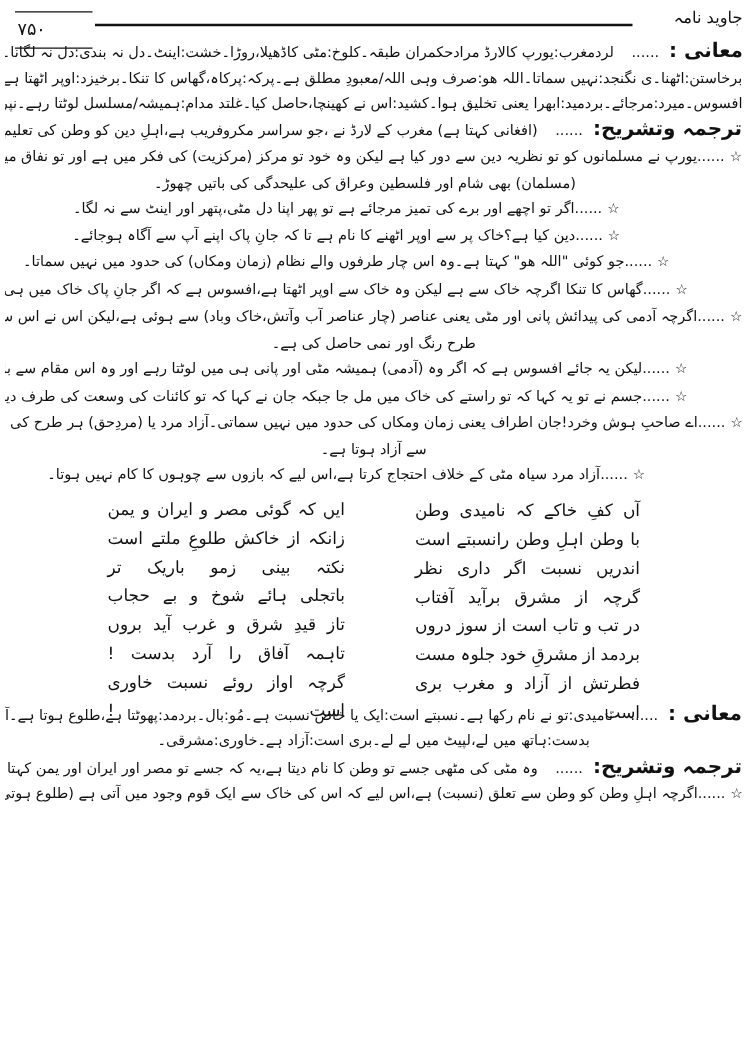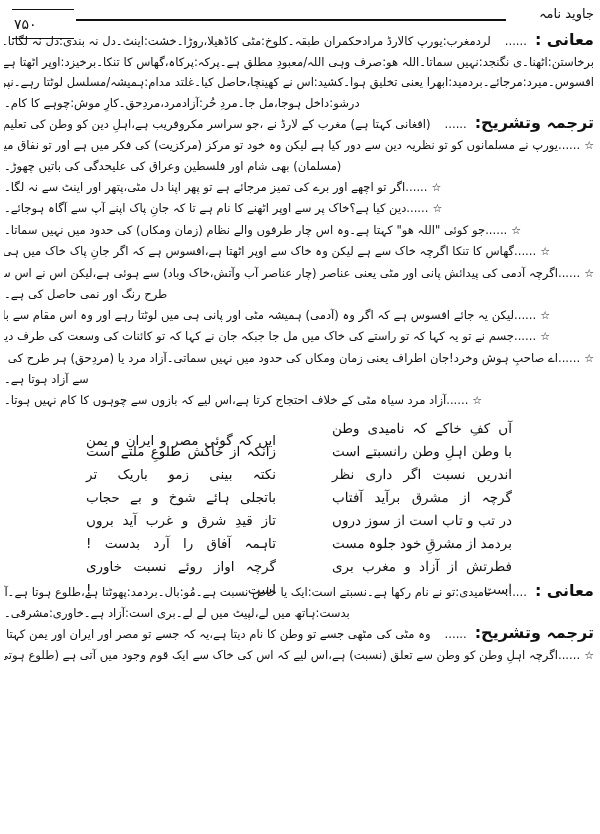--- a/index.html
+++ b/index.html
@@ -11,21 +11,21 @@
   .header { position: absolute; left: 6px; right: 6px; top: 6px; height: 22px; }
   .page-num {
     position: absolute; left: 6px; top: 3px; width: 58px;
     border-top: 1px solid #111; border-bottom: 1px solid #111;
     font-size: 14px; line-height: 16px; padding: 6px 2px; direction: rtl; text-align: left;
   }
   .header-rule { position: absolute; left: 70px; right: 88px; top: 13px; height: 2px; background: #111; }
   .book-title { position: absolute; right: 0; top: 0; font-size: 13px; direction: rtl; }
   .body { position: absolute; left: 4px; right: 6px; top: 30px; direction: rtl; }
   .line {
-    font-size: 11.6px; line-height: 20.5px; white-space: nowrap; text-align: left;
+    font-size: 11.6px; line-height: 20.5px; white-space: nowrap; text-align: center;
     direction: rtl; overflow: hidden;
   }
   .heading { font-weight: bold; font-size: 16px; margin-left: 8px; }
   .dots { margin-left: 14px; }
   .star { margin-left: 4px; font-size: 11px; }
   .indent { padding-right: 14px; }
   .indent2 { padding-right: 44px; }
   .verse {
     position: relative; height: 162px; margin-top: 6px; margin-bottom: 2px;
   }
@@ -43,42 +43,41 @@
     <div class="book-title">جاوید نامہ</div>
   </div>
 
   <div class="body">
 
     <div class="line">
       <span class="heading">معانی :</span><span class="dots">......</span><span>لردمغرب:یورپ کالارڈ مرادحکمران طبقہ۔کلوخ:مٹی کاڈھیلا،روڑا۔خشت:اینٹ۔دل نہ بندی:دل نہ لگانا۔</span>
     </div>
     <div class="line">برخاستن:اٹھنا۔ی نگنجد:نہیں سماتا۔اللہ ھو:صرف وہی اللہ/معبودِ مطلق ہے۔پرکہ:پرکاہ،گھاس کا تنکا۔برخیزد:اوپر اٹھتا ہے۔حیف:</div>
     <div class="line">افسوس۔میرد:مرجائے۔بردمید:ابھرا یعنی تخلیق ہوا۔کشید:اس نے کھینچا،حاصل کیا۔غلتد مدام:ہمیشہ/مسلسل لوٹتا رہے۔نپرد:نہ اڑے۔</div>
-    <div class="line">درشو:داخل ہوجا،مل جا۔مردِ حُر:آزادمرد،مردِحق۔کارِ موش:چوہے کا کام۔</div>
 
     <div class="line">
       <span class="heading">ترجمہ وتشریح:</span><span class="dots">......</span><span>(افغانی کہتا ہے) مغرب کے لارڈ نے ،جو سراسر مکروفریب ہے،اہلِ دین کو وطن کی تعلیم (نیشنلزم) دی ہے۔</span>
     </div>
     <div class="line"><span class="star">☆</span><span>......یورپ نے مسلمانوں کو تو نظریہ دین سے دور کیا ہے لیکن وہ خود تو مرکز (مرکزیت) کی فکر میں ہے اور تو نفاق میں پڑا ہوا ہے۔تو</span></div>
     <div class="line indent">(مسلمان) بھی شام اور فلسطین وعراق کی علیحدگی کی باتیں چھوڑ۔</div>
     <div class="line indent2"><span class="star">☆</span><span>......اگر تو اچھے اور برے کی تمیز مرجائے ہے تو پھر اپنا دل مٹی،پتھر اور اینٹ سے نہ لگا۔</span></div>
     <div class="line indent2"><span class="star">☆</span><span>......دین کیا ہے؟خاک پر سے اوپر اٹھنے کا نام ہے تا کہ جانِ پاک اپنے آپ سے آگاہ ہوجائے۔</span></div>
     <div class="line indent2"><span class="star">☆</span><span>......جو کوئی "اللہ ھو" کہتا ہے۔وہ اس چار طرفوں والے نظام (زمان ومکاں) کی حدود میں نہیں سماتا۔</span></div>
     <div class="line indent2"><span class="star">☆</span><span>......گھاس کا تنکا اگرچہ خاک سے ہے لیکن وہ خاک سے اوپر اٹھتا ہے،افسوس ہے کہ اگر جانِ پاک خاک میں ہی مرجائے۔</span></div>
     <div class="line"><span class="star">☆</span><span>......اگرچہ آدمی کی پیدائش پانی اور مٹی یعنی عناصر (چار عناصر آب وآتش،خاک وباد) سے ہوئی ہے،لیکن اس نے اس سے پھول کی</span></div>
     <div class="line">طرح رنگ اور نمی حاصل کی ہے۔</div>
     <div class="line indent2"><span class="star">☆</span><span>......لیکن یہ جائے افسوس ہے کہ اگر وہ (آدمی) ہمیشہ مٹی اور پانی ہی میں لوٹتا رہے اور وہ اس مقام سے بلند پروازی نہ کرے۔</span></div>
     <div class="line indent2"><span class="star">☆</span><span>......جسم نے تو یہ کہا کہ تو راستے کی خاک میں مل جا جبکہ جان نے کہا کہ تو کائنات کی وسعت کی طرف دیکھ۔</span></div>
     <div class="line"><span class="star">☆</span><span>......اے صاحبِ ہوش وخرد!جان اطراف یعنی زمان ومکاں کی حدود میں نہیں سماتی۔آزاد مرد یا (مردِحق) ہر طرح کی قید وبند</span></div>
     <div class="line">سے آزاد ہوتا ہے۔</div>
     <div class="line indent2"><span class="star">☆</span><span>......آزاد مرد سیاہ مٹی کے خلاف احتجاج کرتا ہے،اس لیے کہ بازوں سے چوہوں کا کام نہیں ہوتا۔</span></div>
 
     <div class="verse">
       <div class="verse-row verse-right" style="top:0px">آں کفِ خاکے کہ نامیدی وطن</div>
-      <div class="verse-row verse-left" style="top:12px">ایں کہ گوئی مصر و ایران و یمن</div>
+      <div class="verse-row verse-left" style="top:0px">ایں کہ گوئی مصر و ایران و یمن</div>
       <div class="verse-row verse-right" style="top:23px">با وطن اہلِ وطن رانسبتے است</div>
       <div class="verse-row verse-left" style="top:23px">زانکہ از خاکش طلوعِ ملتے است</div>
       <div class="verse-row verse-right" style="top:46px">اندریں نسبت اگر داری نظر</div>
       <div class="verse-row verse-left" style="top:46px">نکتہ بینی زمو باریک تر</div>
       <div class="verse-row verse-right" style="top:69px">گرچہ از مشرق برآید آفتاب</div>
       <div class="verse-row verse-left" style="top:69px">باتجلی ہائے شوخ و بے حجاب</div>
       <div class="verse-row verse-right" style="top:92px">در تب و تاب است از سوز دروں</div>
       <div class="verse-row verse-left" style="top:92px">تاز قیدِ شرق و غرب آید بروں</div>
       <div class="verse-row verse-right" style="top:115px">بردمد از مشرقِ خود جلوہ مست</div>
       <div class="verse-row verse-left" style="top:115px">تاہمہ آفاق را آرد بدست !</div>

